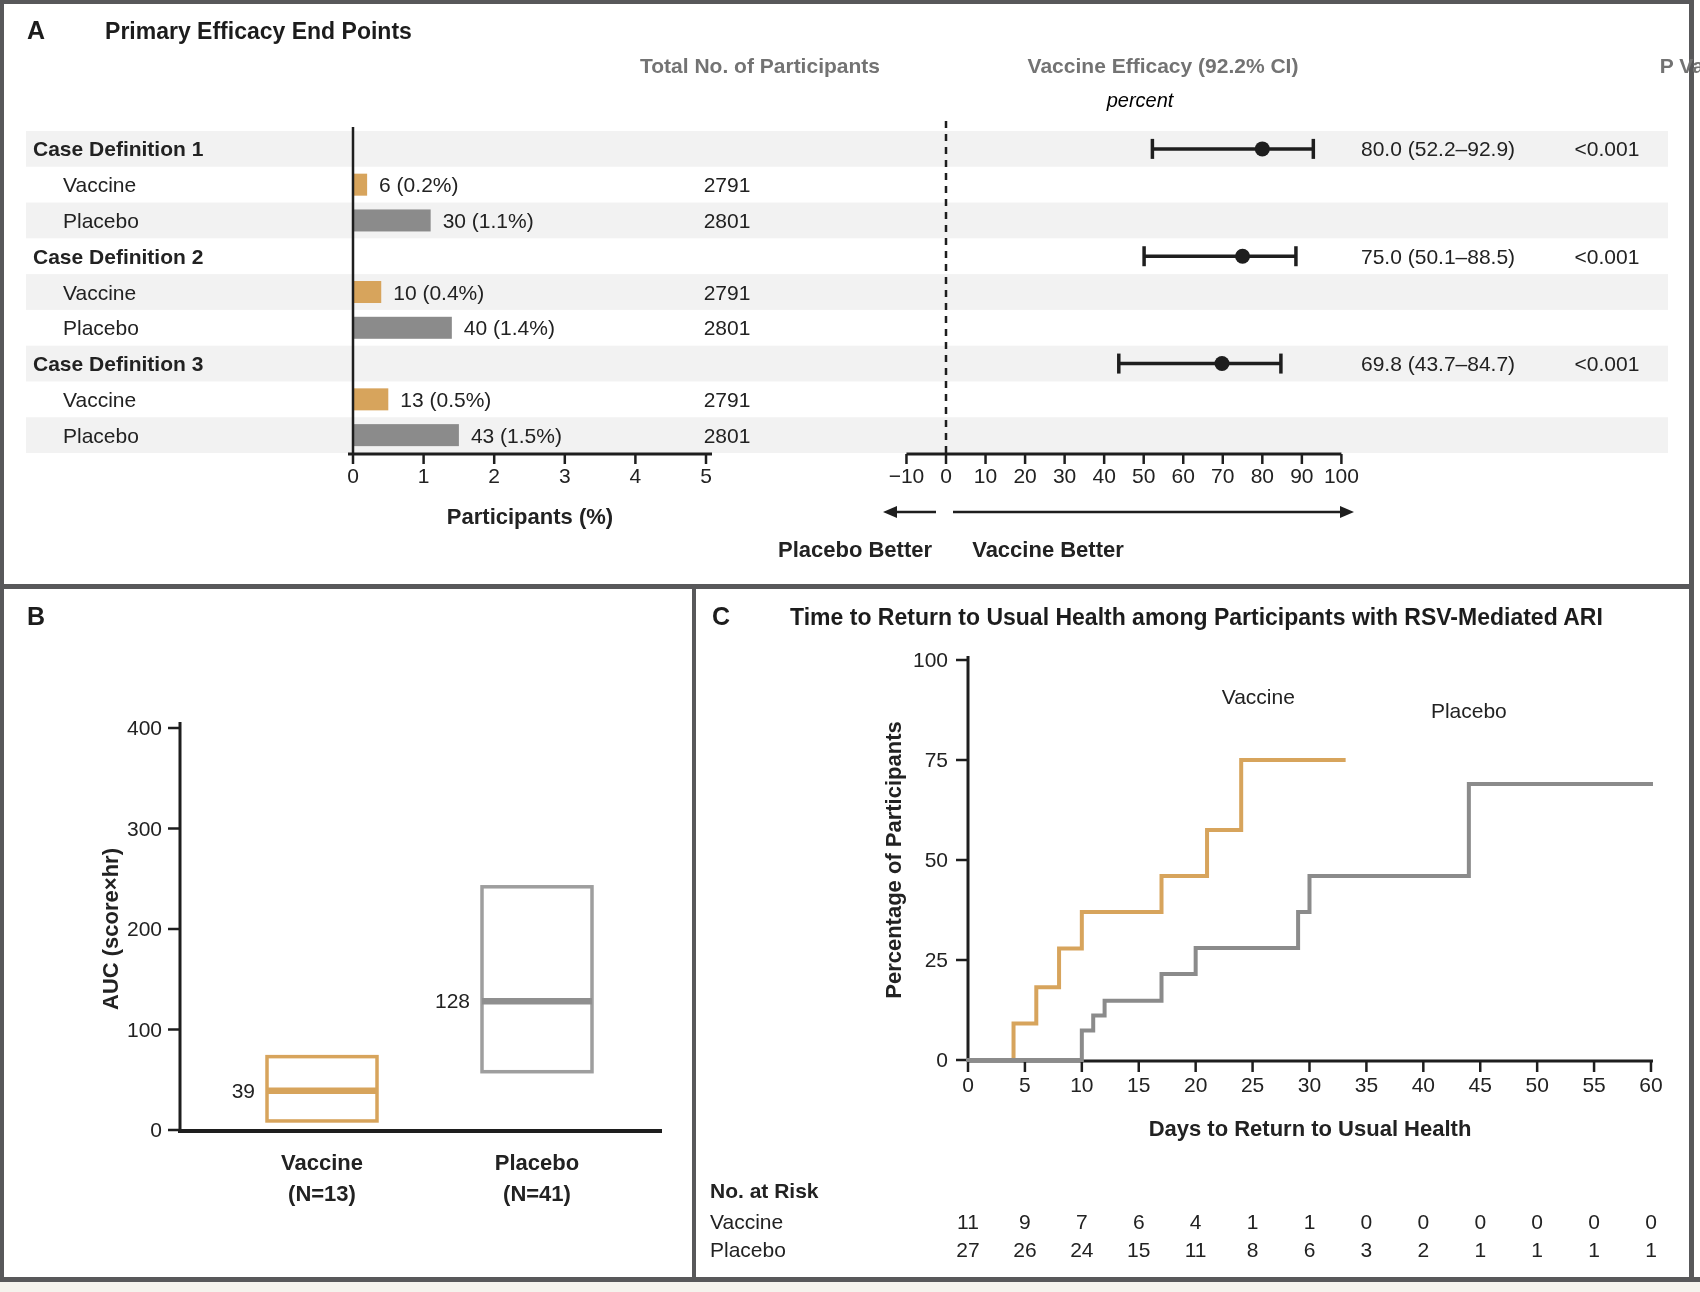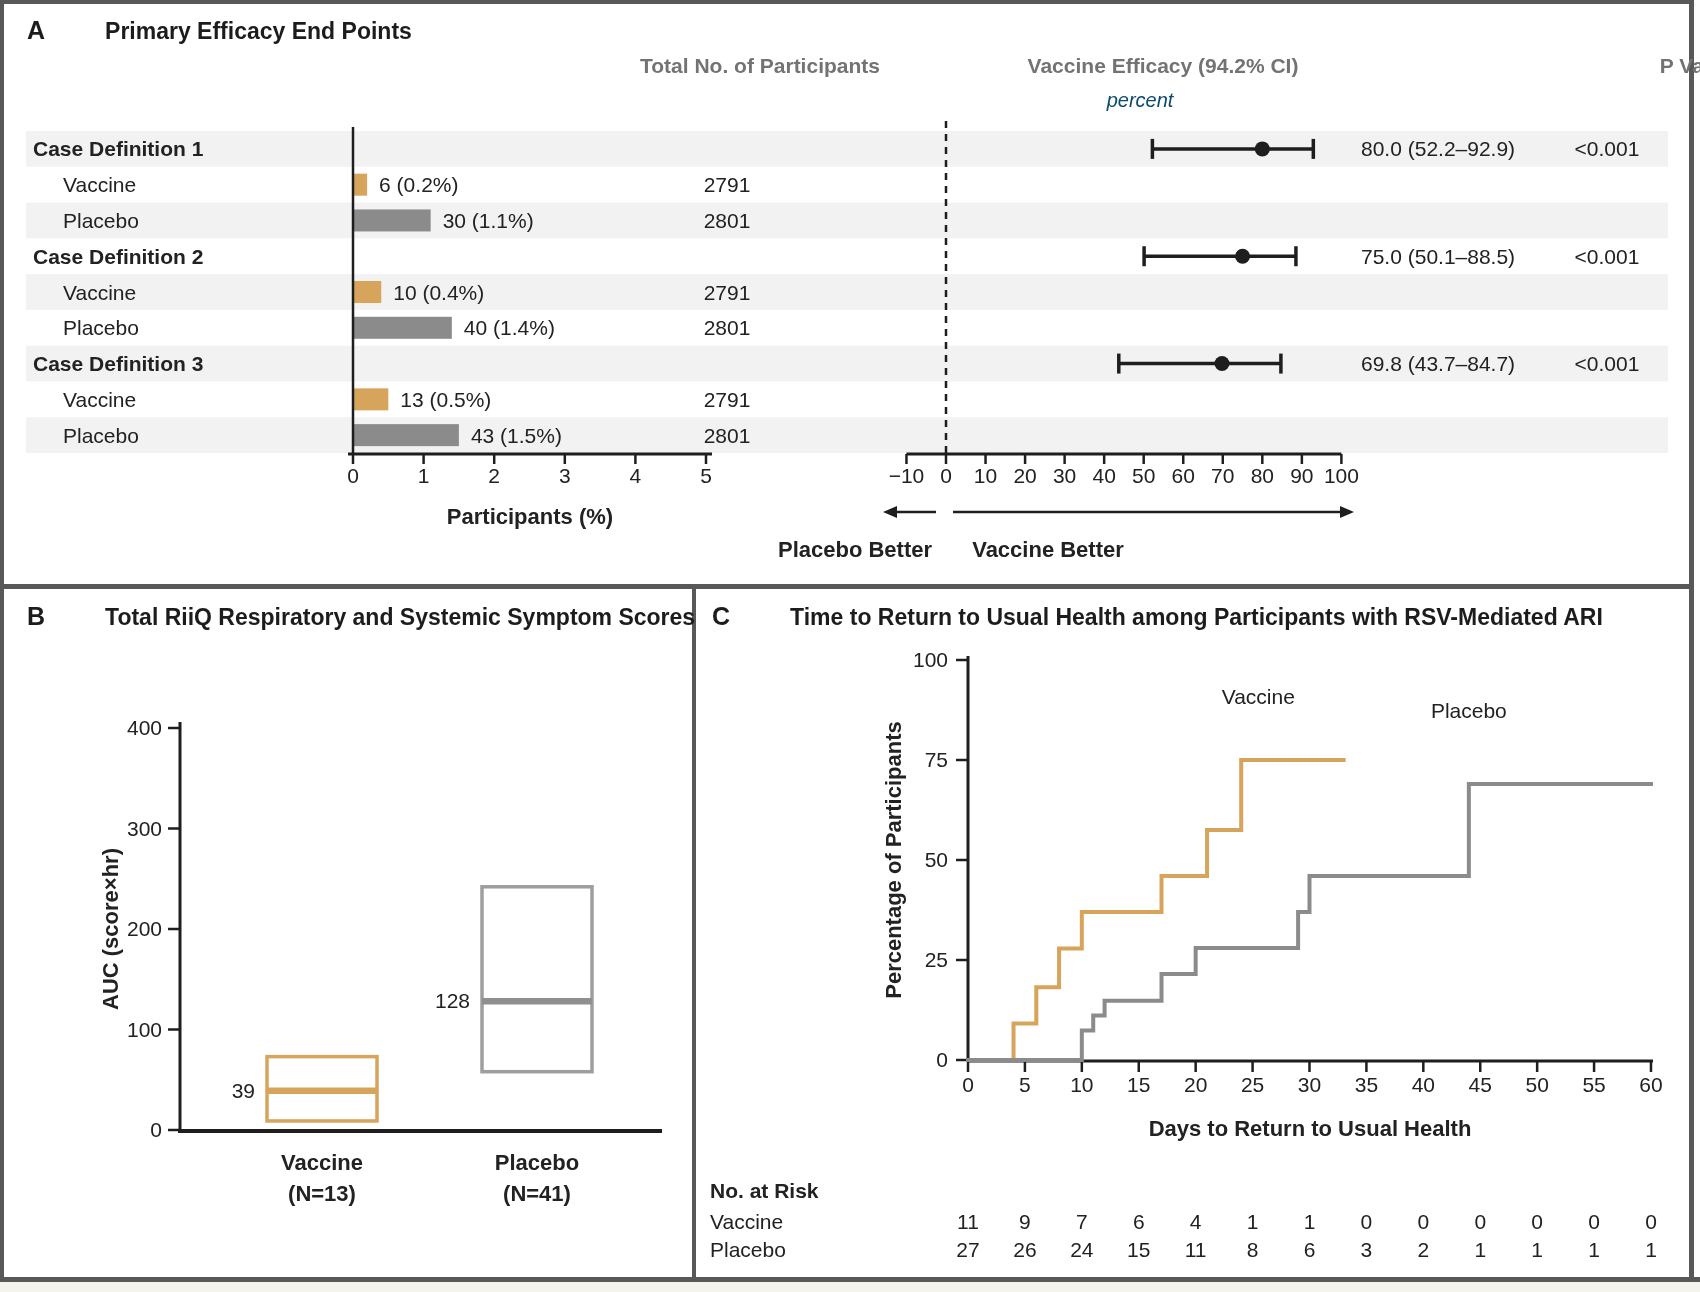--- a/index.html
+++ b/index.html
@@ -4,21 +4,21 @@
 <style>
   html,body{margin:0;padding:0;background:#fff;}
   body{width:1700px;height:1292px;overflow:hidden;font-family:"Liberation Sans",sans-serif;color:#222;}
   #figure{position:relative;width:1700px;height:1292px;background:#fff;}
   .border{position:absolute;background:#58585A;}
   .strip{position:absolute;background:#F5F3ED;}
   .panel-title{position:absolute;display:flex;gap:16px;align-items:baseline;white-space:nowrap;}
   .panel-letter{font-size:25px;font-weight:bold;color:#1c1c1c;}
   .panel-text{font-size:23px;font-weight:bold;color:#1c1c1c;margin-left:44px;}
   .colhead{position:absolute;font-size:21px;font-weight:bold;text-align:center;color:#737373;white-space:nowrap;}
-  .colhead-italic{position:absolute;font-size:20px;font-style:italic;text-align:center;color:#0c4a6e;white-space:nowrap;}
+  .colhead-italic{position:absolute;font-size:20px;font-style:italic;text-align:center;color:#000000;white-space:nowrap;}
   svg{position:absolute;left:0;top:0;}
   svg text{font-family:"Liberation Sans",sans-serif;fill:#222;}
 </style>
 </head>
 <body>
 
 <div id="figure">
 
   <div class="border" style="left:0;top:0;width:1694px;height:4px;"></div>
   <div class="border" style="left:0;top:0;width:4px;height:1282px;"></div>
@@ -26,27 +26,26 @@
   <div class="border" style="left:0;top:584px;width:1694px;height:5px;"></div>
   <div class="border" style="left:692px;top:589px;width:4px;height:688px;"></div>
   <div class="border" style="left:0;top:1277px;width:1700px;height:5px;"></div>
   <div class="strip" style="left:0;top:1282px;width:1700px;height:10px;"></div>
 
   <div class="panel-title" style="left:27px;top:16px;">
     <span class="panel-letter">A</span>
     <span class="panel-text">Primary Efficacy End Points</span>
   </div>
   <div class="colhead" style="left:560px;top:54px;width:400px;">Total No. of Participants</div>
-  <div class="colhead" style="left:963px;top:54px;width:400px;">Vaccine Efficacy (94.2% CI)</div>
+  <div class="colhead" style="left:963px;top:54px;width:400px;">Vaccine Efficacy (92.2% CI)</div>
   <div class="colhead-italic" style="left:1040px;top:89px;width:200px;">percent</div>
   <div class="colhead" style="left:1607px;top:54px;width:180px;">P Value</div>
 
   <div class="panel-title" style="left:27px;top:602px;">
     <span class="panel-letter">B</span>
-    <span class="panel-text">Total RiiQ Respiratory and Systemic Symptom Scores</span>
   </div>
 
   <div class="panel-title" style="left:712px;top:602px;">
     <span class="panel-letter">C</span>
     <span class="panel-text">Time to Return to Usual Health among Participants with RSV-Mediated ARI</span>
   </div>
 
   <svg id="fig-svg" width="1700" height="1292" viewBox="0 0 1700 1292">
       <rect x="26" y="131" width="1642" height="35.78" fill="#F2F2F2"></rect>
       <text x="33" y="156.39" font-size="21" font-weight="bold" font-style="normal" text-anchor="start" fill="#222">Case Definition 1</text>

